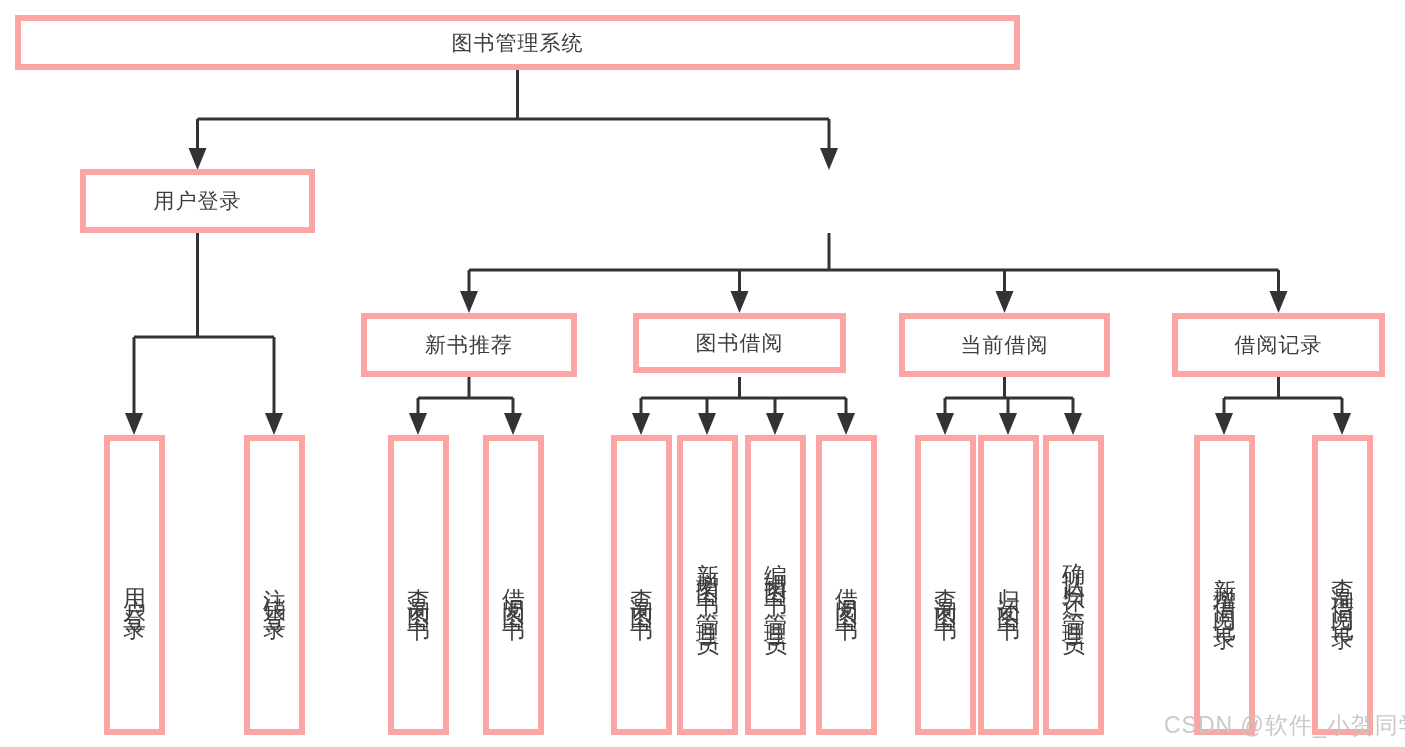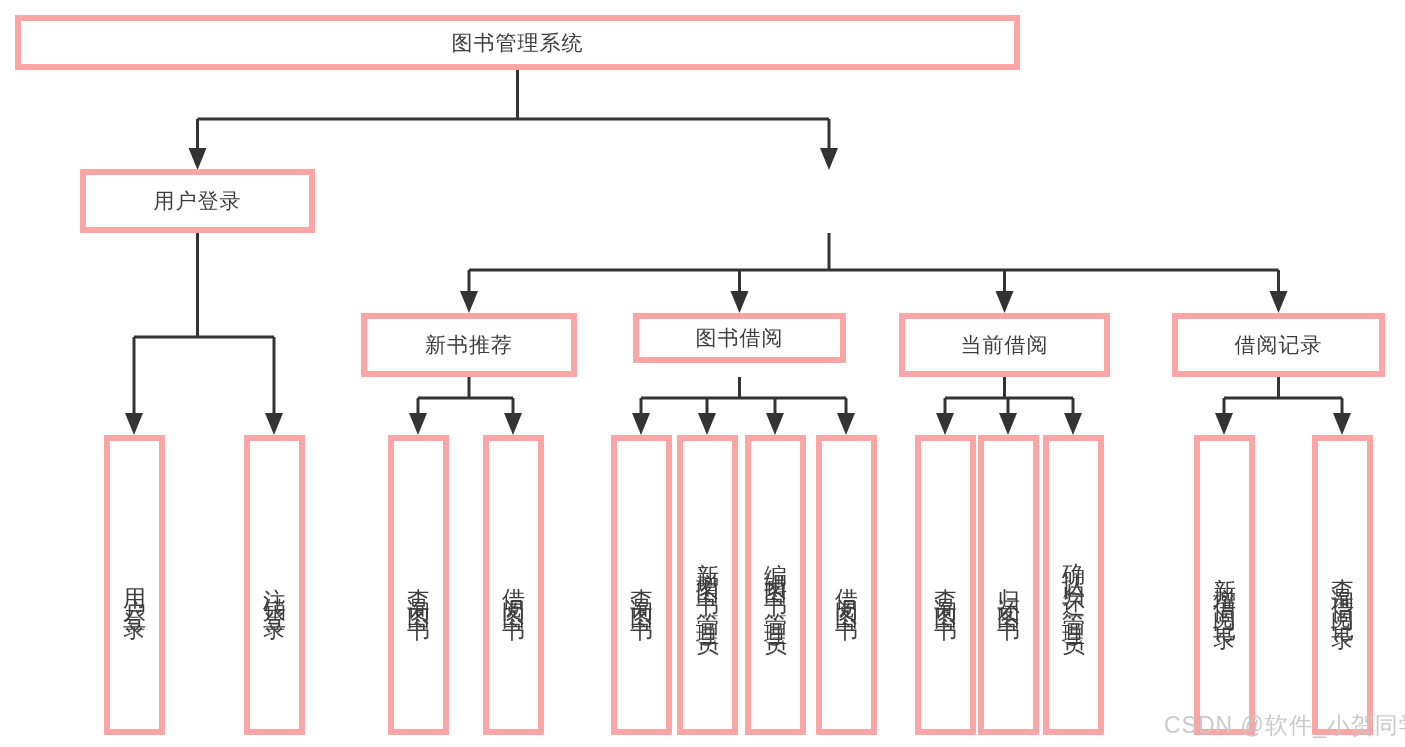--- a/index.html
+++ b/index.html
@@ -30,21 +30,21 @@
     font-size:23px;
     letter-spacing:10px;
     line-height:1;
     margin-bottom:-10px;
   }
   
   .pos-root{left:15px;top:15px;width:1005px;height:55px;}
   .pos-user-login{left:80px;top:169px;width:235px;height:64px;}
   .pos-book-mgmt{left:710px;top:169px;width:240px;height:64px;}
   .pos-new-book{left:361px;top:313px;width:216px;height:64px;}
-  .pos-book-borrow{left:633px;top:313px;width:213px;height:50px;}
+  .pos-book-borrow{left:633px;top:313px;width:213px;height:60px;}
   .pos-current-borrow{left:899px;top:313px;width:211px;height:64px;}
   .pos-borrow-record{left:1172px;top:313px;width:213px;height:64px;}
   .pos-leaf-login{left:104px;}
   .pos-leaf-logout{left:244px;}
   .pos-leaf-nb-query{left:388px;}
   .pos-leaf-nb-borrow{left:483px;}
   .pos-leaf-bb-query{left:611px;}
   .pos-leaf-bb-add{left:677px;}
   .pos-leaf-bb-edit{left:745px;}
   .pos-leaf-bb-borrow{left:816px;}

